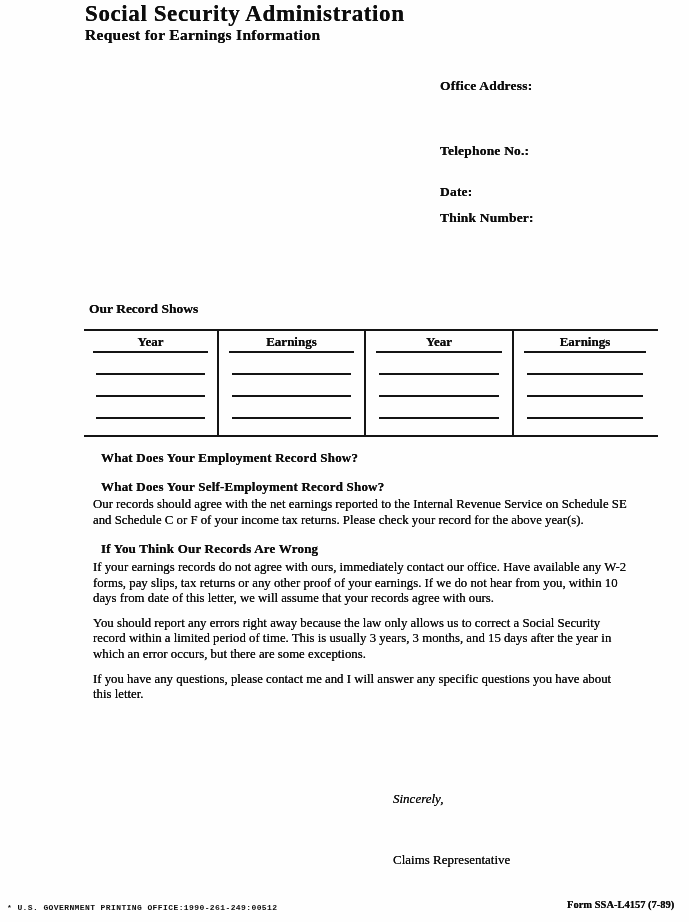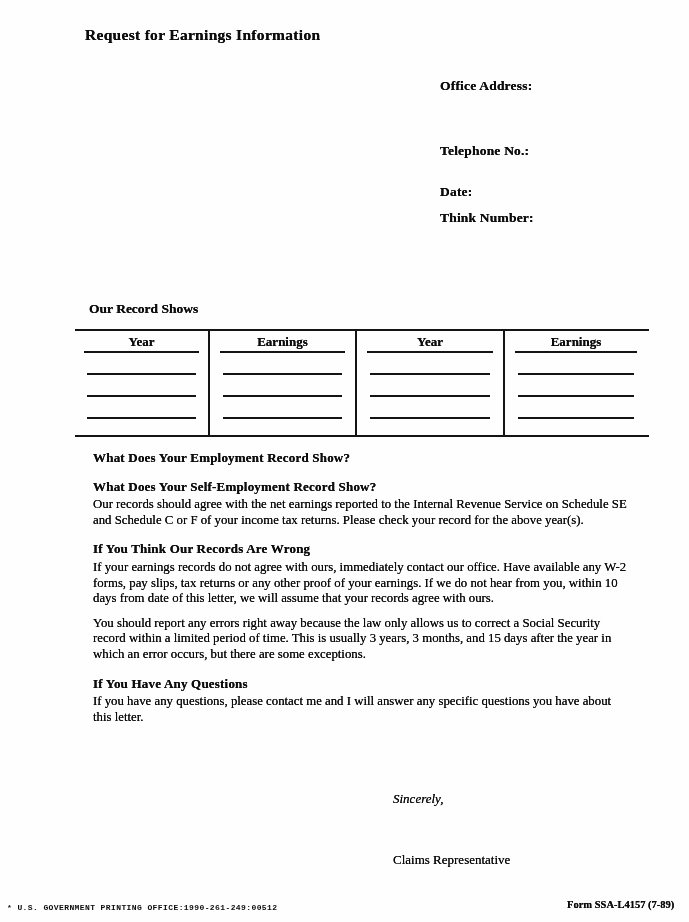--- a/index.html
+++ b/index.html
@@ -35,21 +35,21 @@
     left:88px; top:274px; width:540px;
     font-size:12.8px; line-height:15.5px;
   }
 
   .record-heading{
     left:89px; top:301px;
     font-size:13.5px; font-weight:bold;
   }
 
   .earnings-table{
-    left:75px; top:329px; width:574px; height:108px;
+    left:84px; top:329px; width:574px; height:108px;
     border-top:2px solid #141414;
     border-bottom:2px solid #141414;
     display:flex;
     box-sizing:border-box;
   }
   .tcol{
     box-sizing:border-box;
     padding-top:3px;
   }
   .tcol.divider{ border-right:2px solid #141414; }
@@ -68,21 +68,21 @@
   .cell-line{
     width:82%; margin:20px auto 0;
     border-bottom:2px solid #141414;
   }
 
   .sections{
     left:93px; top:450px; width:537px;
     font-size:12.8px; line-height:15.6px;
   }
   .section-heading{
-    margin:13px 0 3px;
+    margin:13px 8px 3px;
     font-size:13px; font-weight:bold; letter-spacing:.2px;
   }
   .section-heading:first-child{ margin-top:0; }
   .sections p{ margin:0 0 9px; }
 
   .closing-sincerely{ left:393px; top:791px; font-size:13px;font-style:italic; }
   .closing-signer{ left:393px; top:852px; font-size:13px; }
 
   .footer-left{
     left:7px; top:903px;
@@ -92,20 +92,21 @@
   .footer-right{
     left:567px; top:899px;
     font-size:10.5px; font-weight:bold;
   }
 </style>
 </head>
 <body>
 
 <div class="page">
 
+  <h1 class="abs ink form-title">Social Security Administration</h1>
   <h2 class="abs ink form-subtitle">Request for Earnings Information</h2>
 
   <div class="abs ink hfield" style="top:78px">Office Address:</div>
   <div class="abs ink hfield" style="top:143px">Telephone No.:</div>
   <div class="abs ink hfield" style="top:184px">Date:</div>
   <div class="abs ink hfield" style="top:210px">Think Number:</div>
 
 
   <div class="abs ink record-heading">Our Record Shows</div>
 
@@ -143,21 +144,20 @@
   <div class="abs ink sections">
     <h3 class="section-heading">What Does Your Employment Record Show?</h3>
 
     <h3 class="section-heading">What Does Your Self-Employment Record Show?</h3>
     <p>Our records should agree with the net earnings reported to the Internal Revenue Service on Schedule SE and Schedule C or F of your income tax returns. Please check your record for the above year(s).</p>
 
     <h3 class="section-heading">If You Think Our Records Are Wrong</h3>
     <p>If your earnings records do not agree with ours, immediately contact our office. Have available any W-2 forms, pay slips, tax returns or any other proof of your earnings. If we do not hear from you, within 10 days from date of this letter, we will assume that your records agree with ours.</p>
     <p>You should report any errors right away because the law only allows us to correct a Social Security record within a limited period of time. This is usually 3 years, 3 months, and 15 days after the year in which an error occurs, but there are some exceptions.</p>
 
-    <h3 class="section-heading">If You Have Any Questions</h3>
     <p>If you have any questions, please contact me and I will answer any specific questions you have about this letter.</p>
   </div>
 
   <div class="abs ink closing-sincerely">Sincerely,</div>
   <div class="abs ink closing-signer">Claims Representative</div>
 
   <div class="abs footer-left">* U.S. GOVERNMENT PRINTING OFFICE:1990-261-249:00512</div>
   <div class="abs ink footer-right">Form SSA-L4157 (7-89)</div>
 
 </div>

